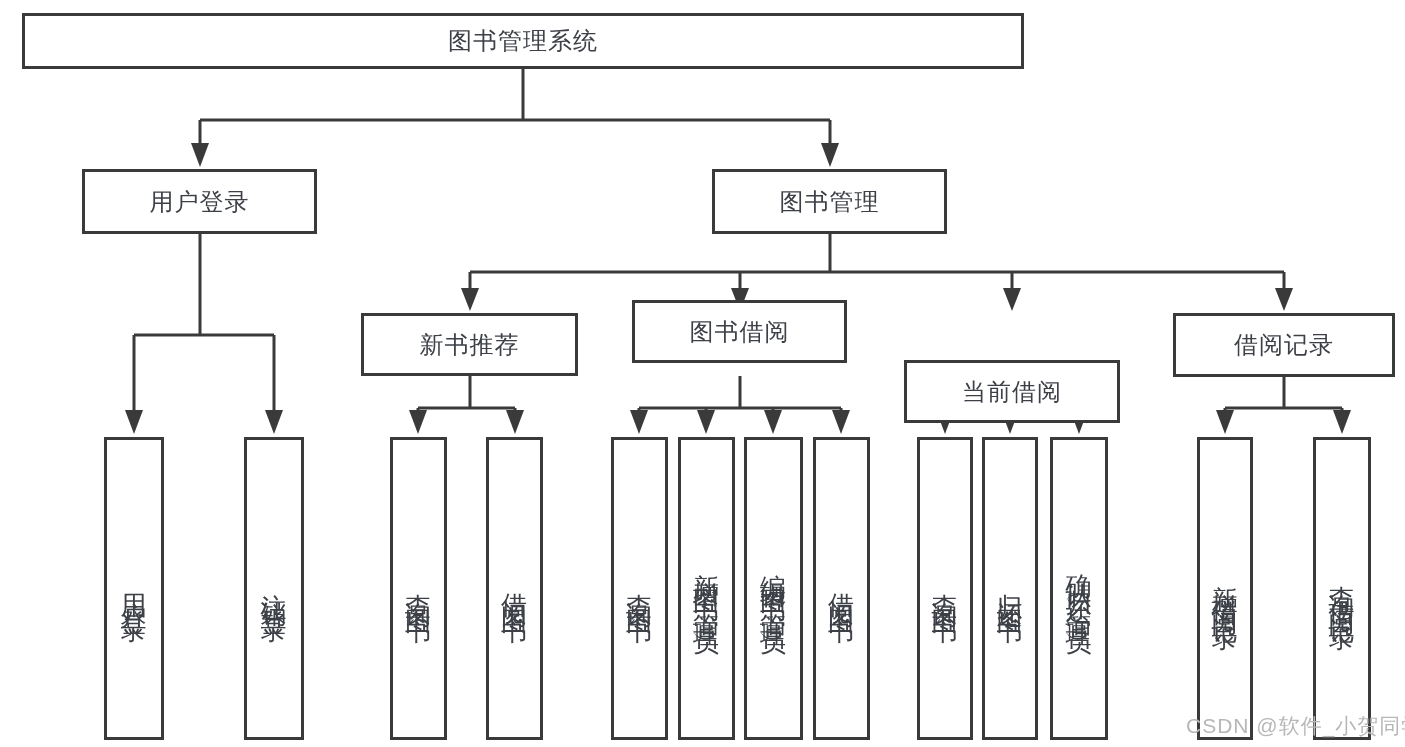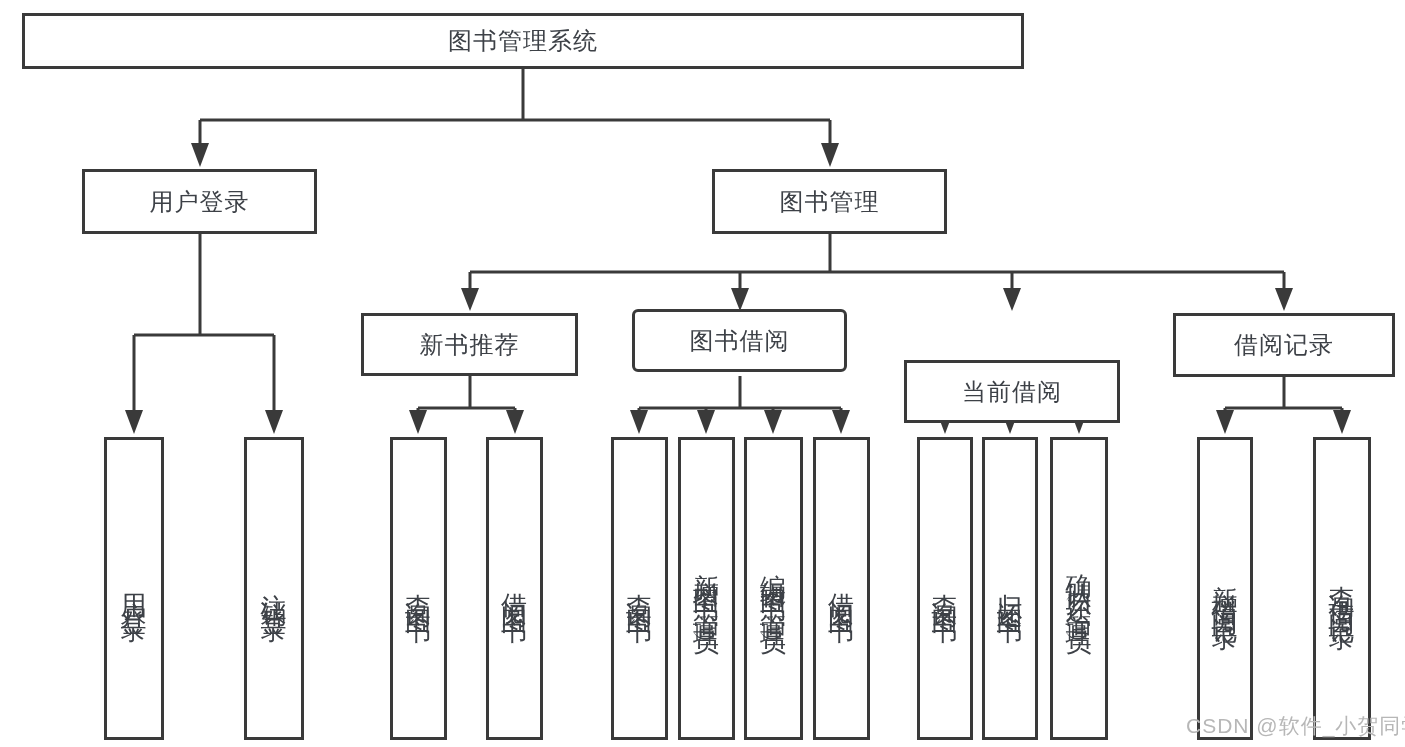--- a/index.html
+++ b/index.html
@@ -19,21 +19,21 @@
     writing-mode:vertical-rl; text-orientation:mixed;
     font-size:26px; letter-spacing:8px; line-height:1;
   }
   
   .n-root   { left:22px;  top:13px;  width:1002px; height:56px; }
   
   .n-login  { left:82px;  top:169px; width:235px; height:65px; }
   .n-mgmt   { left:712px; top:169px; width:235px; height:65px; }
   
   .n-rec    { left:361px;  top:313px; width:217px; height:63px; }
-  .n-borrow { left:632px;  top:309px; width:215px; height:63px;border-radius:6px; }
+  .n-borrow { left:632px;  top:300px; width:215px; height:63px; }
   .n-cur    { left:904px;  top:313px; width:216px; height:63px;margin-top:47px; }
   .n-rem    { left:1173px; top:313px; width:222px; height:64px; }
   
   .leaf { top:437px; height:303px; }
   .l-ul  { left:104px;  width:60px; }
   .l-lo  { left:244px;  width:60px; }
   .l-rq  { left:390px;  width:57px; }
   .l-rb  { left:486px;  width:57px; }
   .l-bq  { left:611px;  width:57px; }
   .l-ba  { left:678px;  width:57px; }

